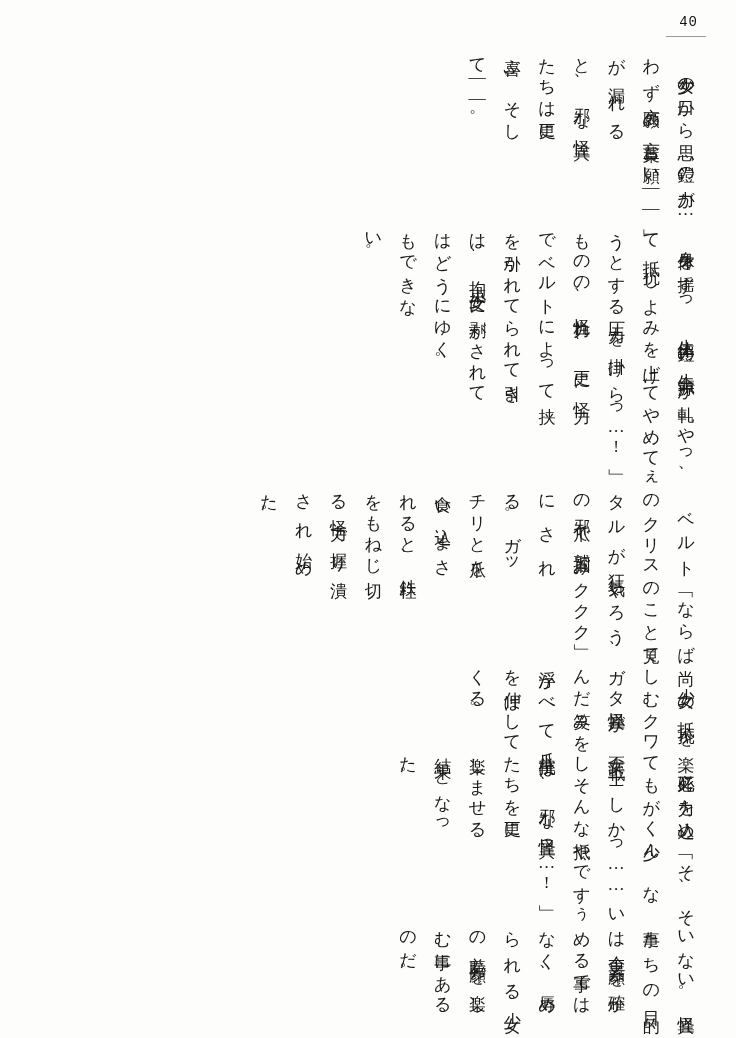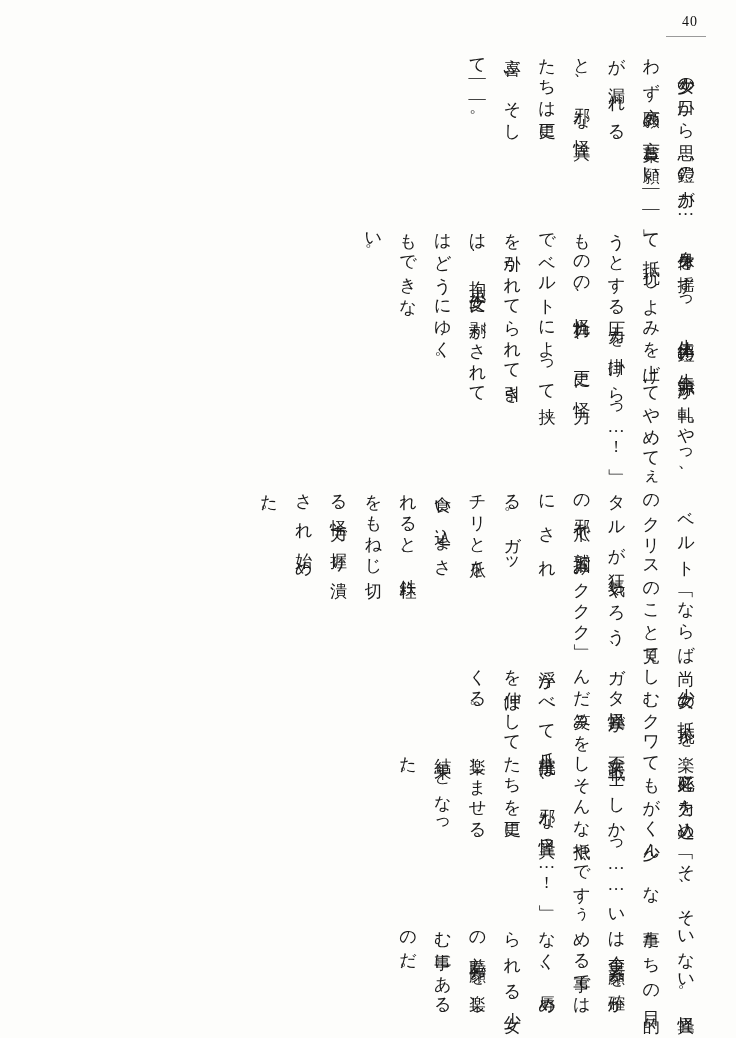--- a/index.html
+++ b/index.html
@@ -21,21 +21,21 @@
     background: #fdfdfb;
     box-sizing: border-box;
   }
   .page-number {
     position: absolute;
     top: 14px;
     right: 38px;
     font-size: 14px;
     letter-spacing: 1px;
     color: #111;
-    font-family: Liberation Serif, serif;
+    font-family: Liberation Mono, monospace;
   }
   .page-number-rule {
     position: absolute;
     top: 36px;
     right: 30px;
     width: 40px;
     height: 1px;
     background: #9a9a9a;
   }
   .text-body {

